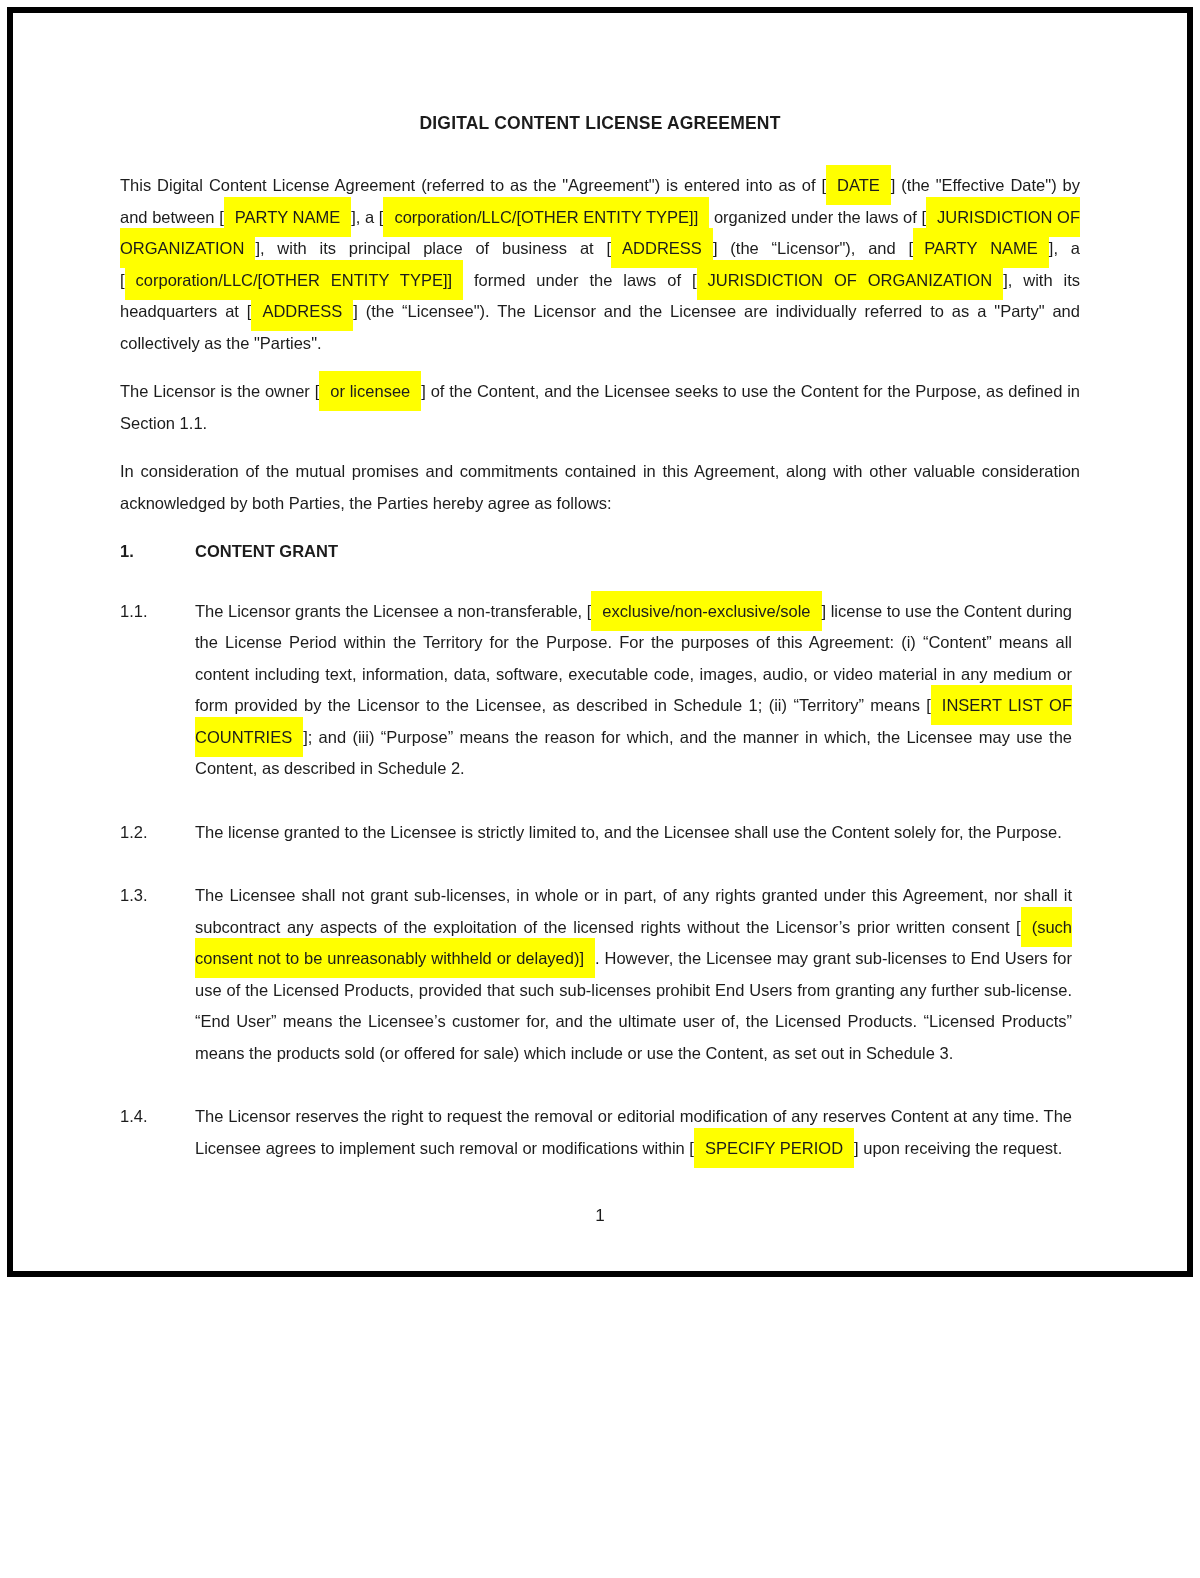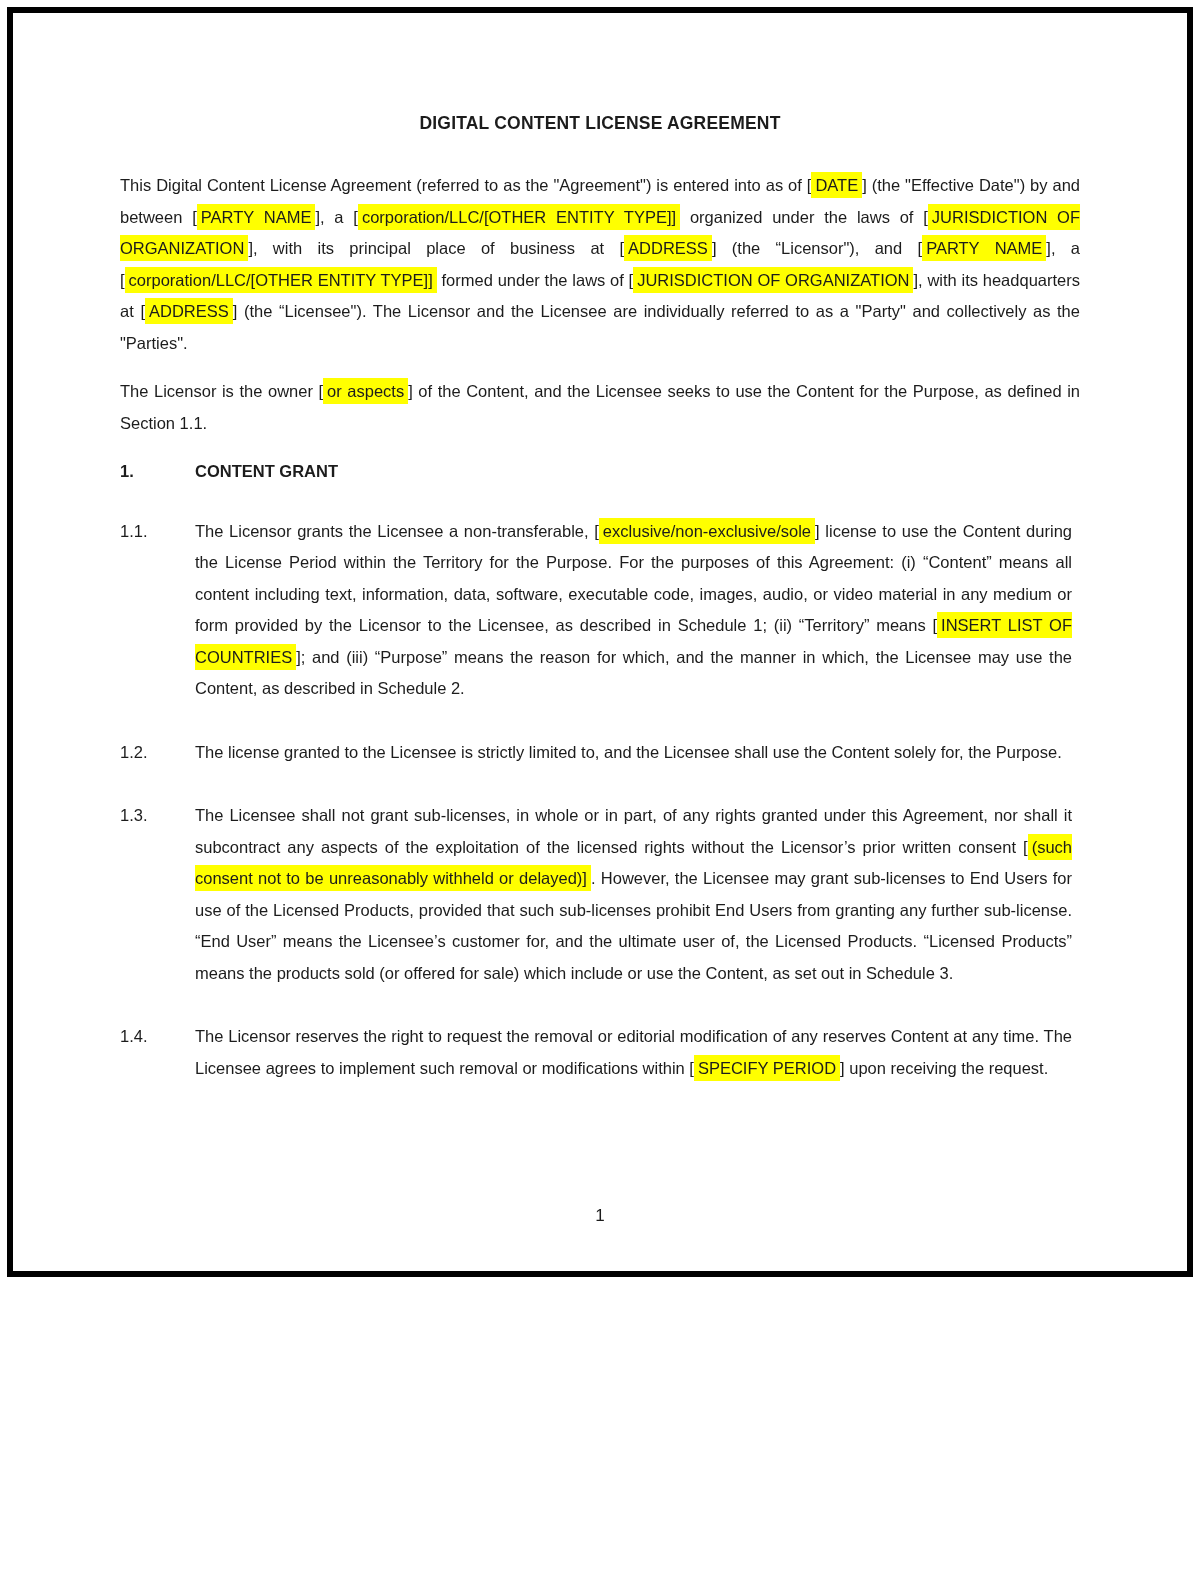--- a/index.html
+++ b/index.html
@@ -24,38 +24,39 @@
     text-align:center;font-weight:bold;
     font-size:17.5px;line-height:22px;
     letter-spacing:.2px;
     margin:0 0 36px 0;
   }
   p.intro{margin:0 0 17px 0;text-align:justify;}
   .section-heading{display:flex;font-weight:bold;margin:0 0 28px 0;}
   .clause{display:flex;margin:0 8px 32px 0;}
   .num{flex:0 0 75px;}
   .clause-body{flex:1 1 auto;text-align:justify;}
-  mark{background:var(--hl,#ffff00);color:inherit;padding:4px;}
+  mark{background:var(--hl,#ffff00);color:inherit;padding:11px;}
   b{font-weight:normal;}
   .page-number{
     position:absolute;left:0;right:0;bottom:58px;
     text-align:center;font-size:17px;
   }
 </style>
 </head>
 <body>
 
 <div class="page">
   <div class="frame"></div>
 
   <div class="content">
     <h1 class="doc-title">DIGITAL CONTENT LICENSE AGREEMENT</h1>
 
     <p class="intro"><span>This Digital Content License Agreement (referred to as the "</span><b>Agreement</b><span>") is entered into as of [</span><mark>DATE</mark><span>] (the "</span><b>Effective Date</b><span>") by and between [</span><mark>PARTY NAME</mark><span>], a [</span><mark>corporation/LLC/[OTHER ENTITY TYPE]]</mark><span> organized under the laws of [</span><mark>JURISDICTION OF ORGANIZATION</mark><span>], with its principal place of business at [</span><mark>ADDRESS</mark><span>] (the “</span><b>Licensor</b><span>"), and [</span><mark>PARTY NAME</mark><span>], a [</span><mark>corporation/LLC/[OTHER ENTITY TYPE]]</mark><span> formed under the laws of [</span><mark>JURISDICTION OF ORGANIZATION</mark><span>], with its headquarters at [</span><mark>ADDRESS</mark><span>] (the “</span><b>Licensee</b><span>"). The Licensor and the Licensee are individually referred to as a "</span><b>Party</b><span>" and collectively as the "</span><b>Parties</b><span>".</span></p>
-    <p class="intro"><span>The Licensor is the owner [</span><mark>or aspects</mark><span>] of the Content, and the Licensee seeks to use the Content for the Purpose, as defined in Section 1.1.</span></p>
+    <p class="intro"><span>The Licensor is the owner [</span><mark>or licensee</mark><span>] of the Content, and the Licensee seeks to use the Content for the Purpose, as defined in Section 1.1.</span></p>
+    <p class="intro"><span>In consideration of the mutual promises and commitments contained in this Agreement, along with other valuable consideration acknowledged by both Parties, the Parties hereby agree as follows:</span></p>
 
     <div class="section-heading">
       <span class="num">1.</span>
       <span>CONTENT GRANT</span>
     </div>
 
     <div class="clause">
       <span class="num">1.1.</span>
       <span class="clause-body"><span>The Licensor grants the Licensee a non-transferable, [</span><mark>exclusive/non-exclusive/sole</mark><span>] license to use the Content during the License Period within the Territory for the Purpose. For the purposes of this Agreement: (i) “</span><b>Content</b><span>” means all content including text, information, data, software, executable code, images, audio, or video material in any medium or form provided by the Licensor to the Licensee, as described in Schedule 1; (ii) “</span><b>Territory”</b><span> means [</span><mark>INSERT LIST OF COUNTRIES</mark><span>]; and (iii) “</span><b>Purpose</b><span>” means the reason for which, and the manner in which, the Licensee may use the Content, as described in Schedule 2.</span></span>
     </div>

